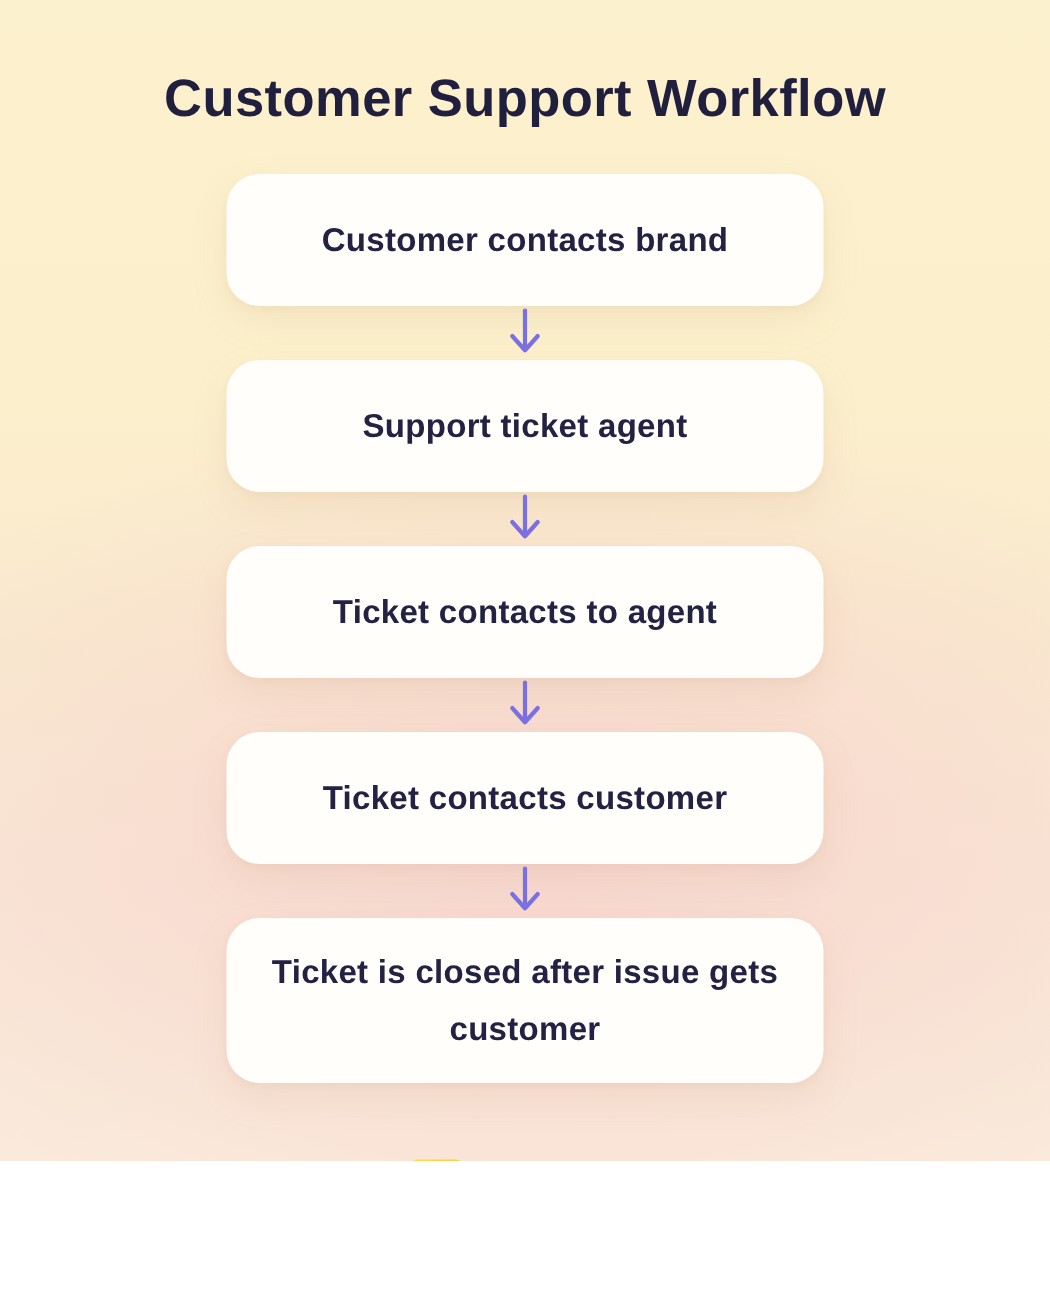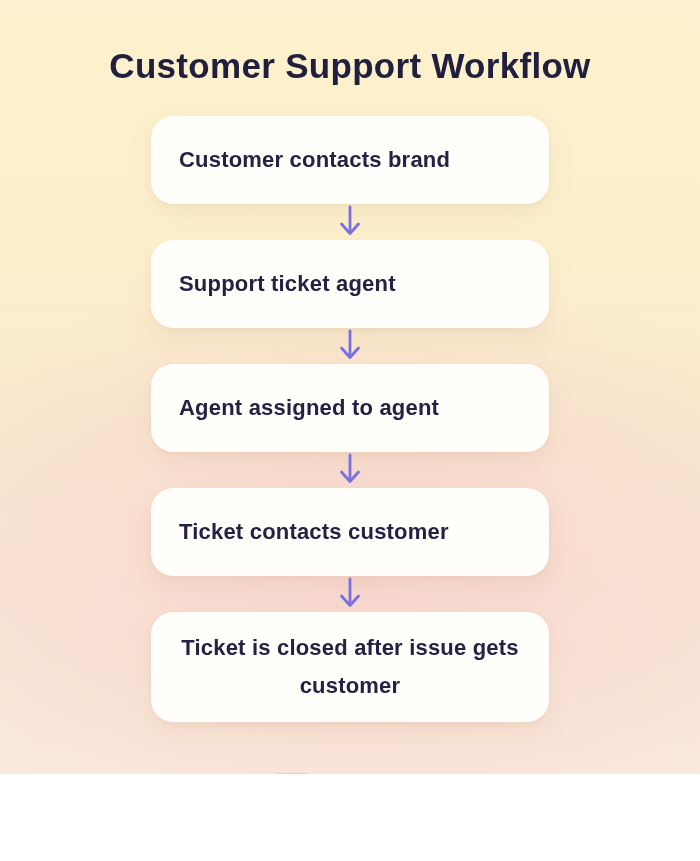--- a/index.html
+++ b/index.html
@@ -39,20 +39,21 @@
     align-items: center;
   }
 
   .step-card {
     width: 398px;
     min-height: 88px;
     background: #FFFEFB;
     border-radius: 22px;
     display: flex;
     align-items: center;
+    justify-content: center;
     padding: 17px 28px;
     box-shadow: 0 10px 24px rgba(190,148,112,0.13), 0 2px 5px rgba(190,148,112,0.07);
   }
 
   .step-label {
     font-size: 22px;
     line-height: 38px;
     font-weight: 700;
     letter-spacing: 0.2px;
     color: #232243;
@@ -104,21 +105,21 @@
     <div class="step-card">
       <span class="step-label">Support ticket agent</span>
     </div>
 
     <svg class="arrow" width="40" height="34" viewBox="0 0 40 34">
       <line x1="20" y1="2" x2="20" y2="27" stroke="#7B70E1" stroke-width="2.8" stroke-linecap="round"></line>
       <polyline points="11.5,19 20,28.5 28.5,19" fill="none" stroke="#7B70E1" stroke-width="2.8" stroke-linecap="round" stroke-linejoin="round"></polyline>
     </svg>
 
     <div class="step-card">
-      <span class="step-label">Agent assigned to agent</span>
+      <span class="step-label">Ticket contacts to agent</span>
     </div>
 
     <svg class="arrow" width="40" height="34" viewBox="0 0 40 34">
       <line x1="20" y1="2" x2="20" y2="27" stroke="#7B70E1" stroke-width="2.8" stroke-linecap="round"></line>
       <polyline points="11.5,19 20,28.5 28.5,19" fill="none" stroke="#7B70E1" stroke-width="2.8" stroke-linecap="round" stroke-linejoin="round"></polyline>
     </svg>
 
     <div class="step-card">
       <span class="step-label">Ticket contacts customer</span>
     </div>

